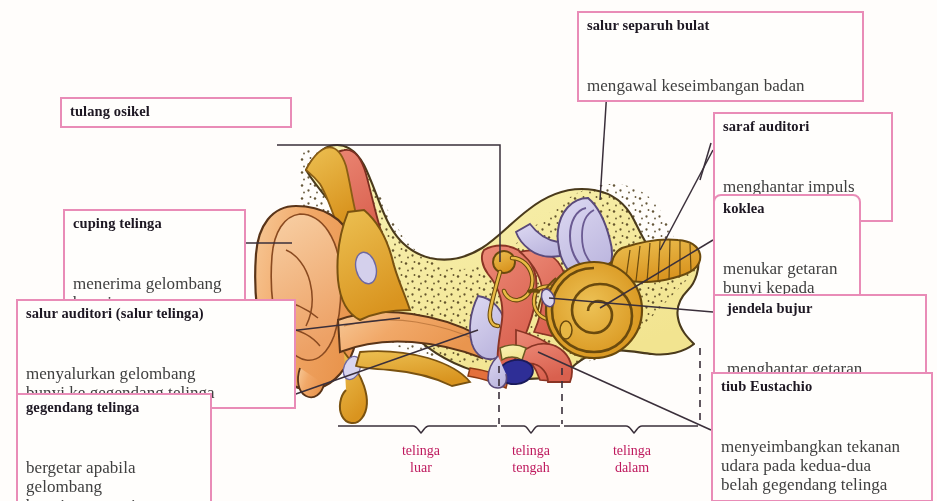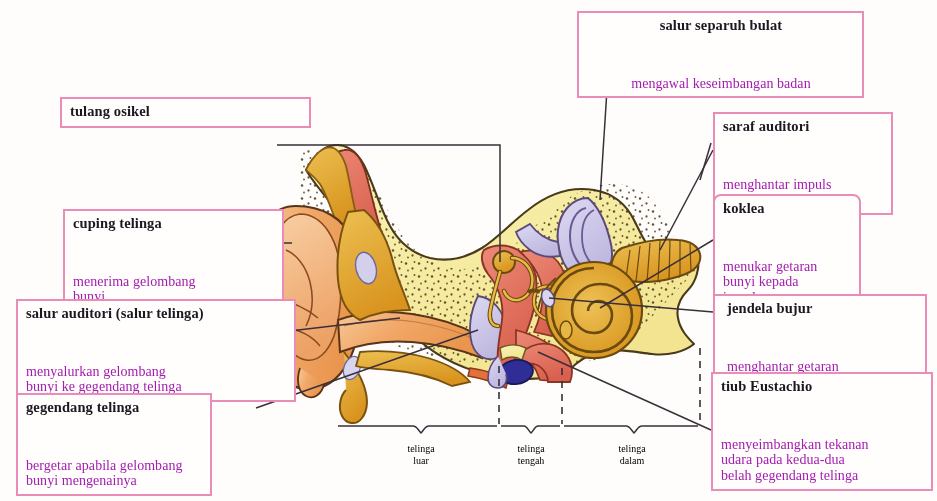--- a/index.html
+++ b/index.html
@@ -4,24 +4,24 @@
 <style>
   html,body{margin:0;padding:0;background:#fff;}
   body{width:937px;height:501px;position:relative;overflow:hidden;
        font-family:"Liberation Serif",serif;color:#2a2230;}
   #stage{position:absolute;left:0;top:0;width:937px;height:501px;background:#fffdfb;}
 
   .callout{position:absolute;background:#fffefc;border:2px solid #e98cb7;
            box-sizing:border-box;padding:4px 7px 5px 8px;line-height:1.14;}
   .callout .ttl{font-weight:bold;font-size:14.5px;color:#1d1722;display:block;
                 letter-spacing:.1px;margin-bottom:1px;}
-  .callout .bdy{font-size:14px;color:#a21caf;display:block;white-space:pre-line;
+  .callout .bdy{font-size:17px;color:#404040;display:block;white-space:pre-line;
                 letter-spacing:.05px;margin-top:42px;}
 
-  .regionlbl{position:absolute;text-align:center;font-size:10px;color:#000000;
+  .regionlbl{position:absolute;text-align:center;font-size:14px;color:#be185d;
              line-height:1.2;white-space:pre-line;}
 
   svg{position:absolute;left:0;top:0;}
   #art{z-index:1;}
   #lines{z-index:3;pointer-events:none;}
   .callout{z-index:4;}
   .regionlbl{z-index:4;}
 </style>
 </head>
 <body>
@@ -257,43 +257,43 @@
       <path d="M256,335 L400,318"></path>
 
       <path d="M713,312 L549,298"></path>
 
       <path d="M256,408 L478,330"></path>
 
       <path d="M711,430 L538,352"></path>
     </g>
   </svg>
 
-  <div class="callout" style="left:577px;top:11px;width:287px;text-align:center;">
+  <div class="callout" style="left:577px;top:11px;width:287px;">
     <span class="ttl">salur separuh bulat</span>
     <span class="bdy">mengawal keseimbangan badan</span>
   </div>
 
-  <div class="callout" style="left:60px;top:97px;width:251px;">
+  <div class="callout" style="left:60px;top:97px;width:232px;">
     <span class="ttl">tulang osikel</span>
   </div>
 
   <div class="callout" style="left:713px;top:112px;width:180px;">
     <span class="ttl">saraf auditori</span>
     <span class="bdy">menghantar impuls
 dari koklea ke otak</span>
   </div>
 
   <div class="callout" style="left:713px;top:194px;width:148px;border-radius:8px;">
     <span class="ttl">koklea</span>
     <span class="bdy">menukar getaran
 bunyi kepada
 impuls</span>
   </div>
 
-  <div class="callout" style="left:63px;top:209px;width:221px;">
+  <div class="callout" style="left:63px;top:209px;width:183px;">
     <span class="ttl">cuping telinga</span>
     <span class="bdy">menerima gelombang
 bunyi</span>
   </div>
 
   <div class="callout" style="left:16px;top:299px;width:280px;">
     <span class="ttl">salur auditori (salur telinga)</span>
     <span class="bdy">menyalurkan gelombang
 bunyi ke gegendang telinga</span>
   </div>

